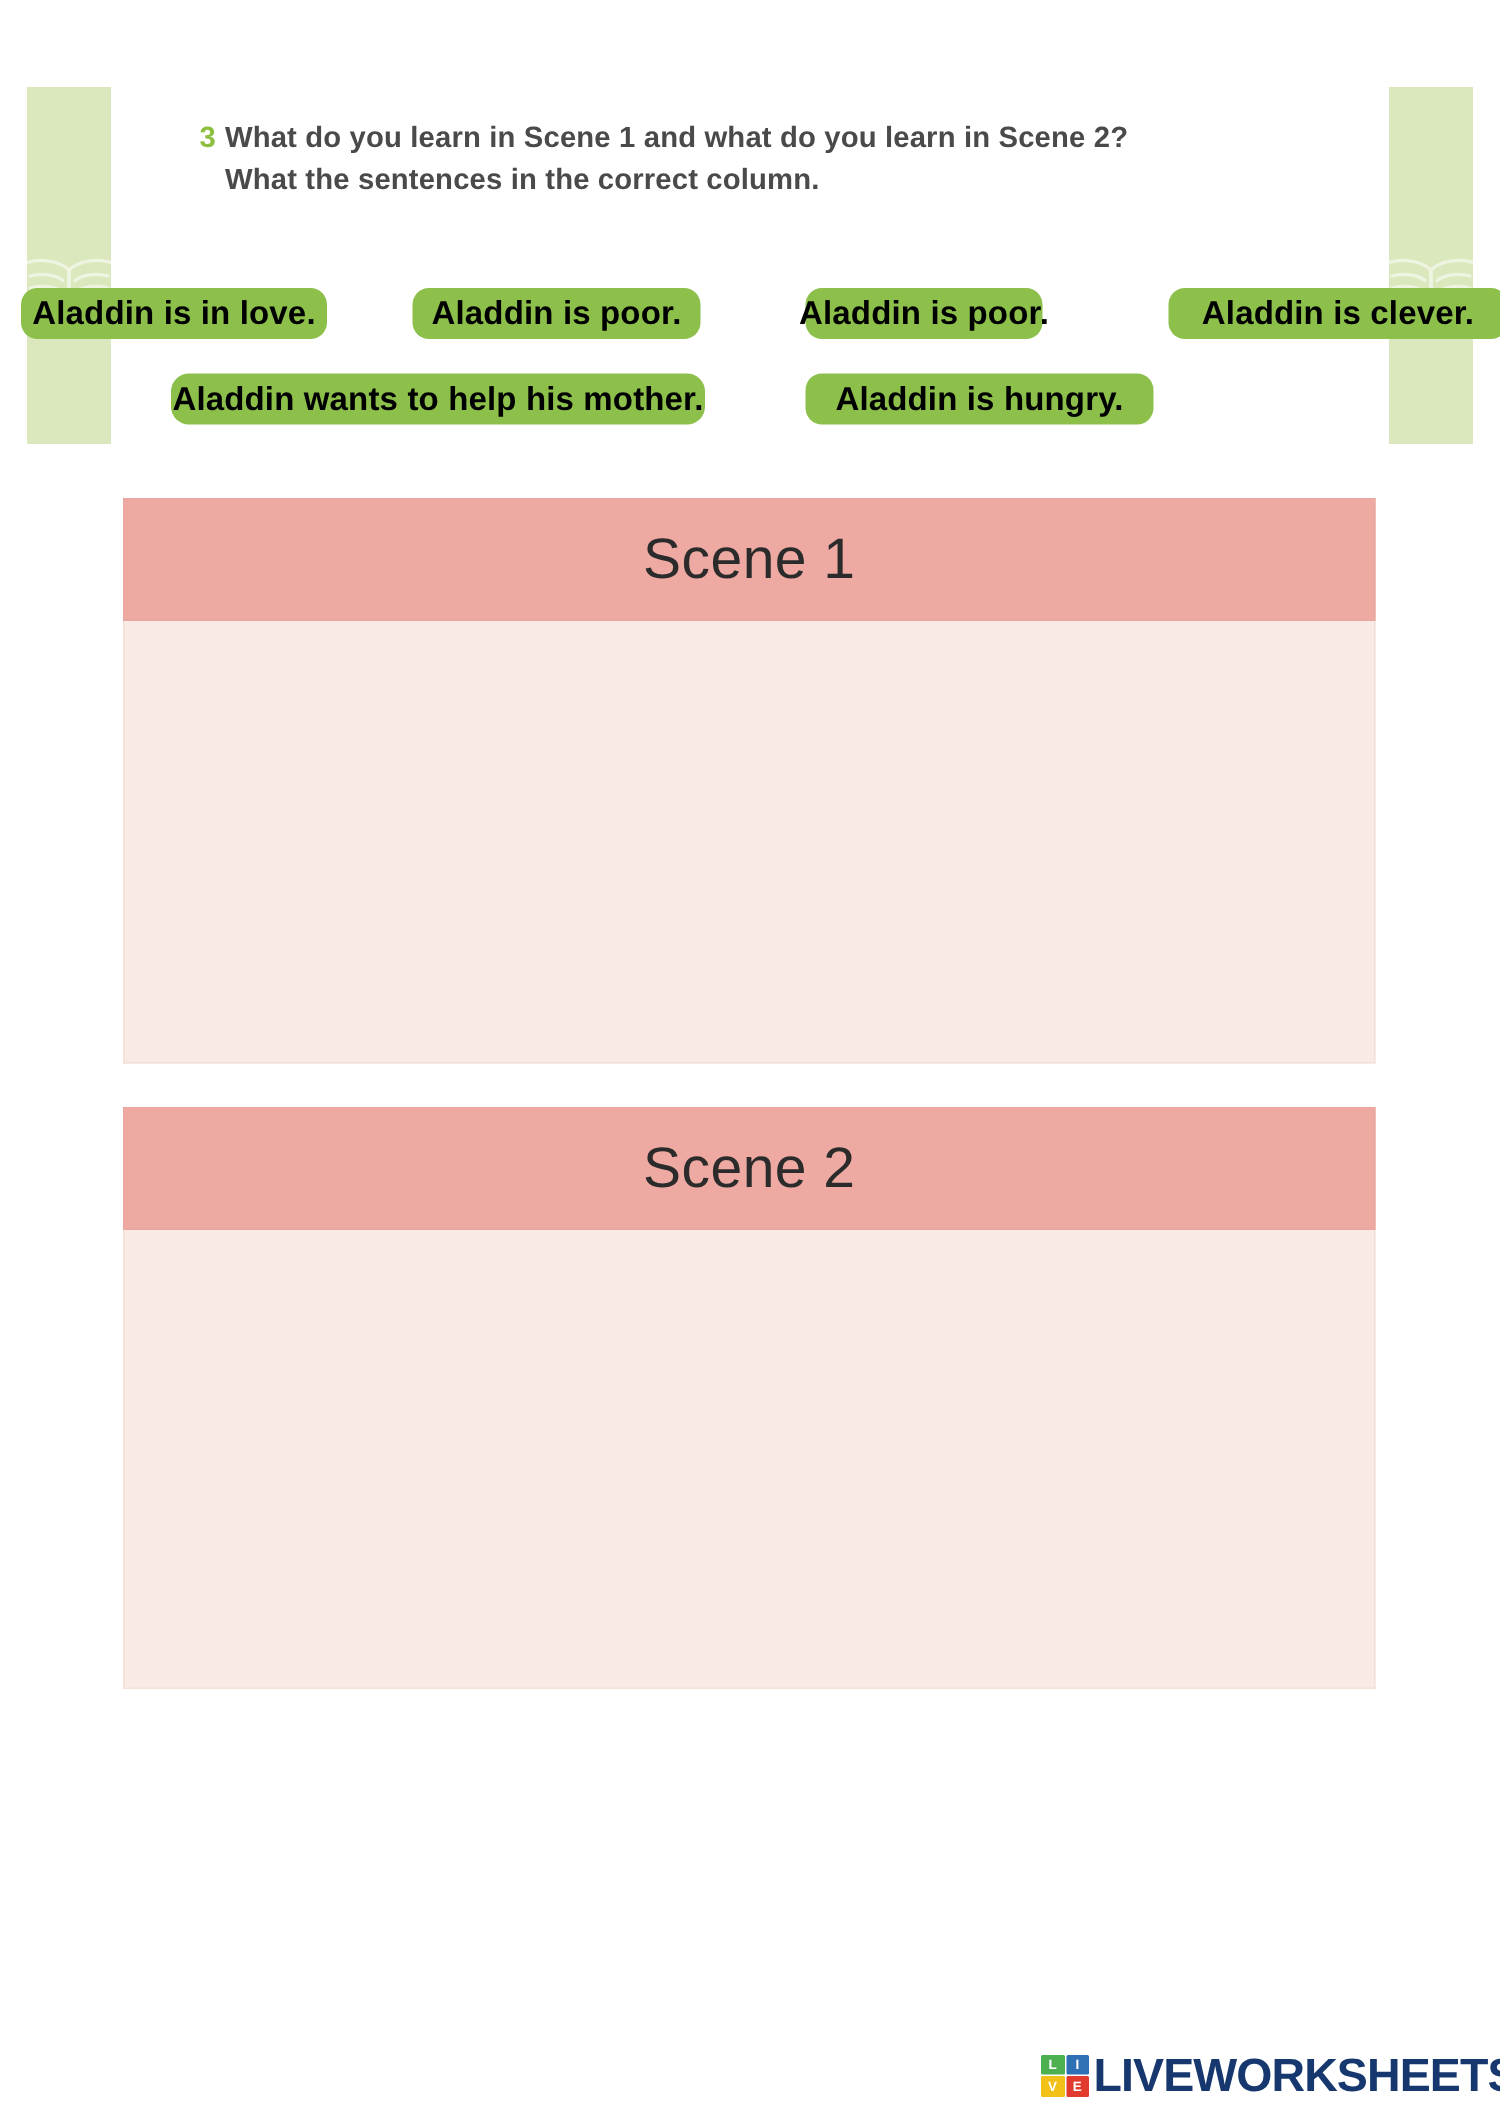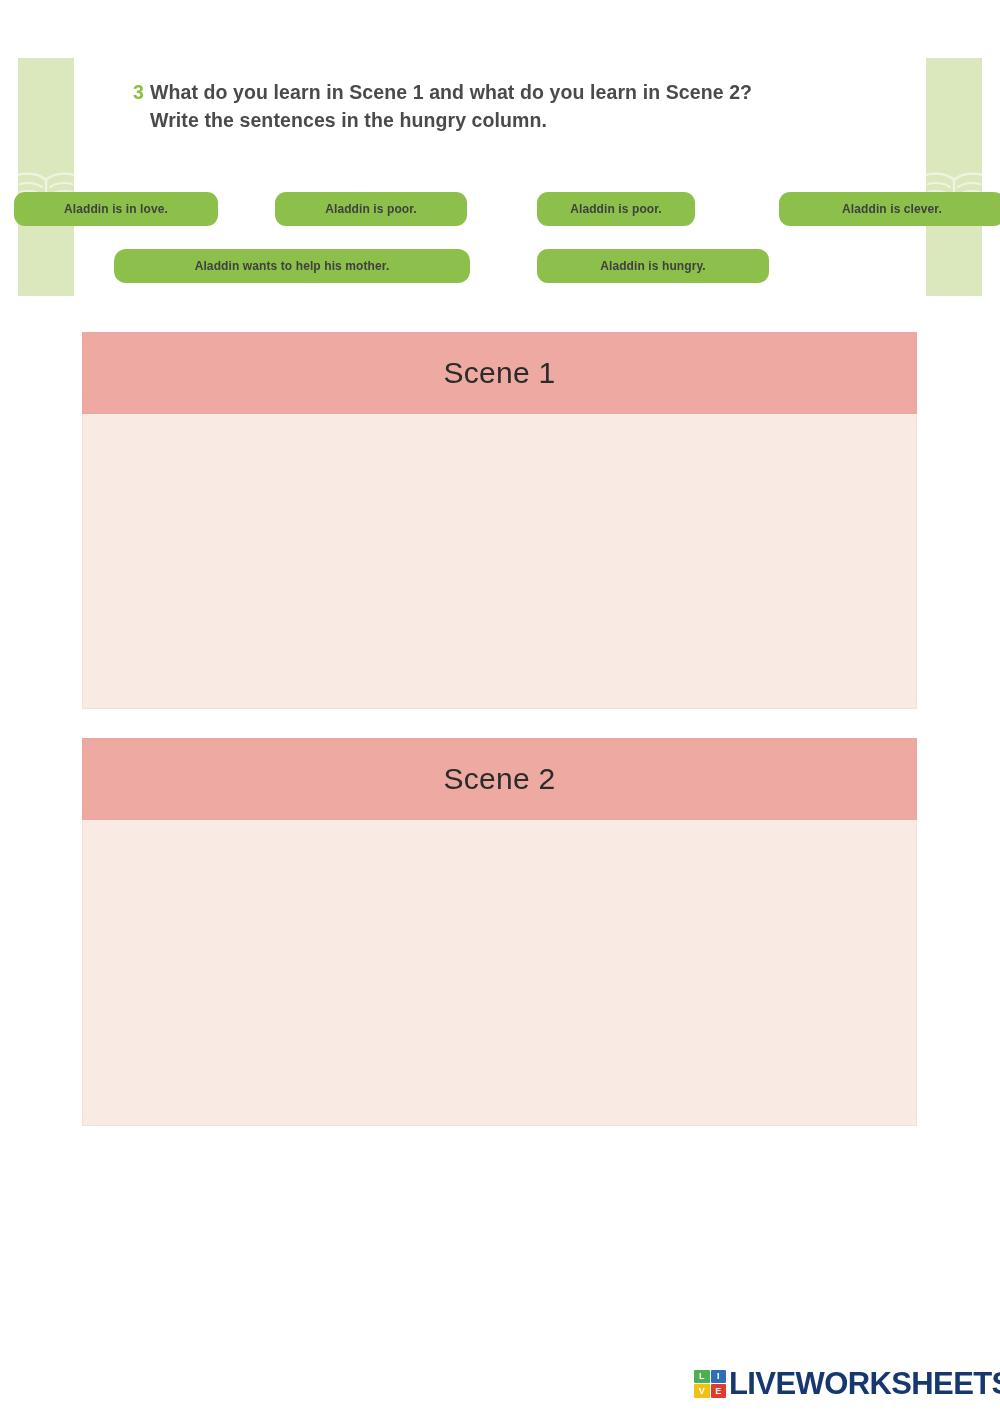--- a/index.html
+++ b/index.html
@@ -64,23 +64,23 @@
     margin-right: 6px;
   }
   .instruction-line.second {
     padding-left: 17px;
   }
 
   
   .tag {
     position: absolute;
     background: #8cc04a;
-    color: #404040;
+    color: #000000;
     border-radius: 11px;
-    font-size: 12px;
+    font-size: 22px;
     font-weight: bold;
     letter-spacing: 0.1px;
     display: flex;
     align-items: center;
     justify-content: center;
     height: 34px;
     white-space: nowrap;
     box-sizing: border-box;
     padding: 0 14px;
   }
@@ -93,21 +93,21 @@
   }
   .scene-header {
     height: 82px;
     background: #eeaaa2;
     border: 1px solid #e9a79f;
     box-sizing: border-box;
     display: flex;
     align-items: center;
     justify-content: center;
     color: #2b2b2b;
-    font-size: 30px;
+    font-size: 38px;
     font-weight: normal;
     letter-spacing: 0.3px;
   }
   .scene-body {
     background: #f9eae4;
     border: 1px solid #f3e0d9;
     border-top: none;
     box-sizing: border-box;
   }
 
@@ -180,21 +180,21 @@
         <path d="M11 34 C19 32, 28 33, 33 37"></path>
         <path d="M63 18 C55 16, 46 17, 41 21"></path>
         <path d="M63 26 C55 24, 46 25, 41 29"></path>
         <path d="M63 34 C55 32, 46 33, 41 37"></path>
       </g>
     </svg>
   </div>
 
   <div class="instruction">
     <div class="instruction-line"><span class="q-number">3</span><span>What do you learn in Scene 1 and what do you learn in Scene 2?</span></div>
-    <div class="instruction-line second">Write the sentences in the hungry column.</div>
+    <div class="instruction-line second">What the sentences in the correct column.</div>
   </div>
 
   <div>
     <div class="tag" style="left:14px;  top:192px; width:204px;">
         <span>Aladdin is in love.</span>
       </div>
     <div class="tag" style="left:275px; top:192px; width:192px;">
         <span>Aladdin is poor.</span>
       </div>
     <div class="tag" style="left:537px; top:192px; width:158px;">

